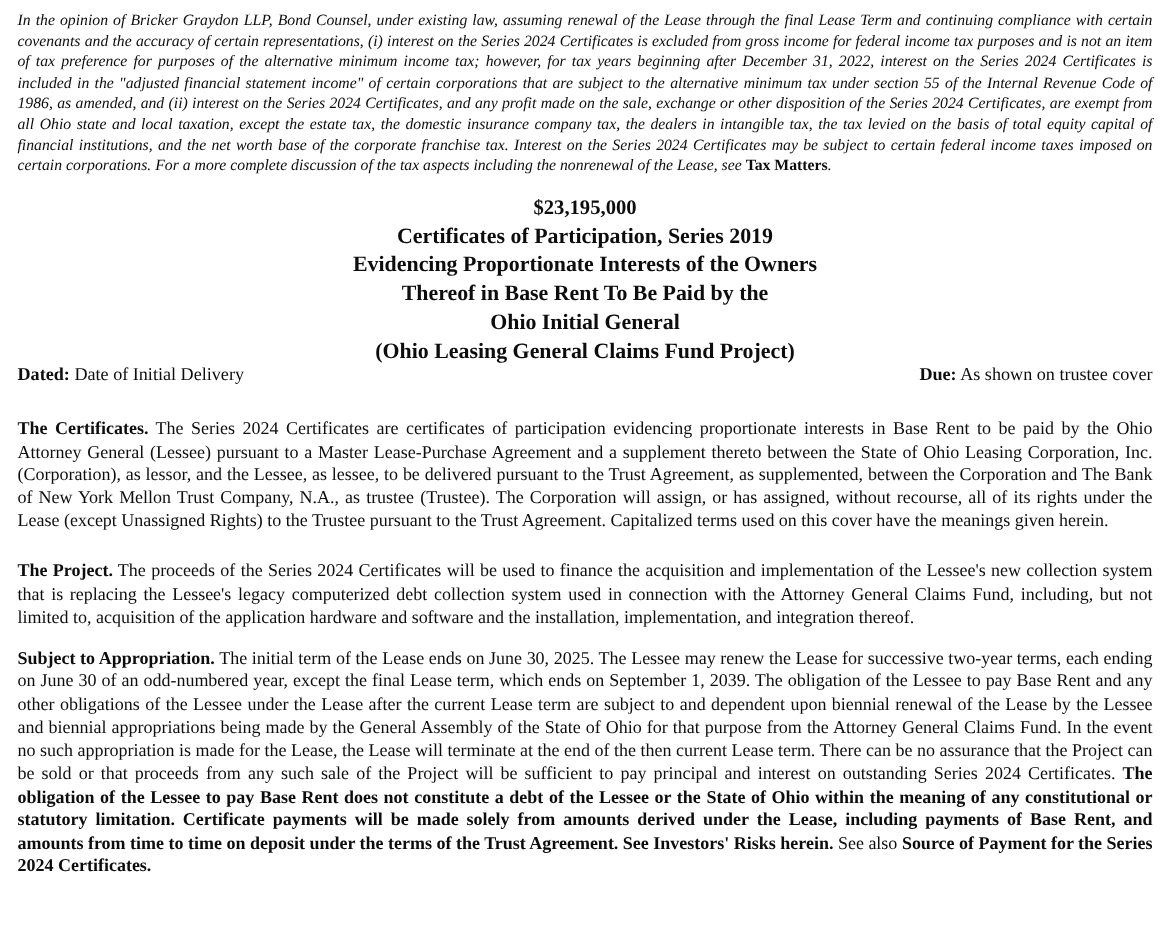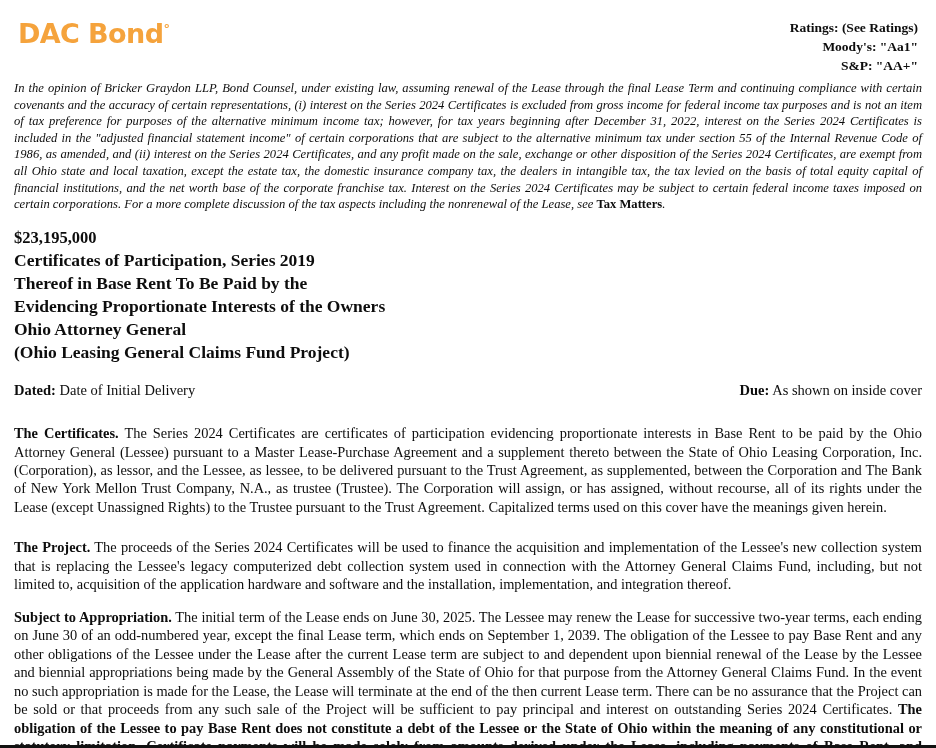--- a/index.html
+++ b/index.html
@@ -68,32 +68,31 @@
     hyphens: none;
   }
   .opinion b {
     font-style: normal;
     font-weight: bold;
   }
 
   
   .title-block {
     margin-top: 14px;
-    text-align: left;
+    text-align: center;
     font-weight: bold;
     font-size: 17.5px;
     line-height: 1.32;
   }
   .title-block .amount {
     font-size: 16.5px;
   }
 
   
   .dated-row {
-    margin-top: 18px;
     position: relative;
     font-size: 14.5px;
     line-height: 1.2;
     height: 20px;
   }
   .dated-row .left {
     position: absolute;
     left: 0;
     top: 0;
     white-space: nowrap;
@@ -135,46 +134,37 @@
     bottom: 0;
     height: 3px;
     background: #111111;
   }
 </style>
 </head>
 <body>
 
 <div class="page">
 
-  <div class="header">
-    <div class="logo"><span>DAC Bond</span><span class="tm">°</span></div>
-
-    <div class="ratings">
-      <div>Ratings:  (See Ratings)</div>
-      <div>Moody's:  "Aa1"</div>
-      <div>S&amp;P:  "AA+"</div>
-    </div>
-  </div>
 
   <p class="opinion"><span>In the opinion of Bricker Graydon LLP, Bond Counsel, under existing law, assuming renewal of the Lease through the final Lease Term and continuing compliance with certain covenants and the accuracy of certain representations, (i) interest on the Series 2024 Certificates is excluded from gross income for federal income tax purposes and is not an item of tax preference for purposes of the alternative minimum income tax; however, for tax years beginning after December 31, 2022, interest on the Series 2024 Certificates is included in the "adjusted financial statement income" of certain corporations that are subject to the alternative minimum tax under section 55 of the Internal Revenue Code of 1986, as amended, and (ii) interest on the Series 2024 Certificates, and any profit made on the sale, exchange or other disposition of the Series 2024 Certificates, are exempt from all Ohio state and local taxation, except the estate tax, the domestic insurance company tax, the dealers in intangible tax, the tax levied on the basis of total equity capital of financial institutions, and the net worth base of the corporate franchise tax.  Interest on the Series 2024 Certificates may be subject to certain federal income taxes imposed on certain corporations. For a more complete discussion of the tax aspects including the nonrenewal of the Lease, see </span><b>Tax Matters</b><span>.</span></p>
 
   <div class="title-block">
     <div class="amount">$23,195,000</div>
     <div>Certificates of Participation, Series 2019</div>
+    <div>Evidencing Proportionate Interests of the Owners</div>
     <div>Thereof in Base Rent To Be Paid by the</div>
-    <div>Evidencing Proportionate Interests of the Owners</div>
-    <div>Ohio Attorney General</div>
+    <div>Ohio Initial General</div>
     <div>(Ohio Leasing General Claims Fund Project)</div>
   </div>
 
   <div class="dated-row">
     <div class="left"><span class="lbl">Dated:</span>
       <span>Date of Initial Delivery</span></div>
     <div class="right"><span class="lbl">Due:</span>
-      <span>As shown on inside cover</span></div>
+      <span>As shown on trustee cover</span></div>
   </div>
 
   <p class="body-para"><span class="lead">The Certificates.</span><span>  The Series 2024 Certificates are certificates of participation evidencing proportionate interests in Base Rent to be paid by the Ohio Attorney General (Lessee) pursuant to a Master Lease-Purchase Agreement and a supplement thereto between the State of Ohio Leasing Corporation, Inc. (Corporation), as lessor, and the Lessee, as lessee, to be delivered pursuant to the Trust Agreement, as supplemented, between the Corporation and The Bank of New York Mellon Trust Company, N.A., as trustee (Trustee).  The Corporation will assign, or has assigned, without recourse, all of its rights under the Lease (except Unassigned Rights) to the Trustee pursuant to the Trust Agreement.  Capitalized terms used on this cover have the meanings given herein.</span></p>
 
   <p class="body-para"><span class="lead">The Project.</span><span>  The proceeds of the Series 2024 Certificates will be used to finance the acquisition and implementation of the Lessee's new collection system that is replacing the Lessee's legacy computerized debt collection system used in connection with the Attorney General Claims Fund, including, but not limited to, acquisition of the application hardware and software and the installation, implementation, and integration thereof.</span></p>
 
   <p class="body-para para-subject"><span class="lead">Subject to Appropriation.</span><span>  The initial term of the Lease ends on June 30, 2025.  The Lessee may renew the Lease for successive two-year terms, each ending on June 30 of an odd-numbered year, except the final Lease term, which ends on September 1, 2039.  The obligation of the Lessee to pay Base Rent and any other obligations of the Lessee under the Lease after the current Lease term are subject to and dependent upon biennial renewal of the Lease by the Lessee and biennial appropriations being made by the General Assembly of the State of Ohio for that purpose from the Attorney General Claims Fund.  In the event no such appropriation is made for the Lease, the Lease will terminate at the end of the then current Lease term.  There can be no assurance that the Project can be sold or that proceeds from any such sale of the Project will be sufficient to pay principal and interest on outstanding Series 2024 Certificates.  </span><span class="bold">The obligation of the Lessee to pay Base Rent does not constitute a debt of the Lessee or the State of Ohio within the meaning of any constitutional or statutory limitation.  Certificate payments will be made solely from amounts derived under the Lease, including payments of Base Rent, and amounts from time to time on deposit under the terms of the Trust Agreement.  See Investors' Risks herein.</span><span>  See also </span><span class="bold">Source of Payment for the Series 2024 Certificates.</span></p>
 
   <div class="bottom-rule"></div>
 </div>

